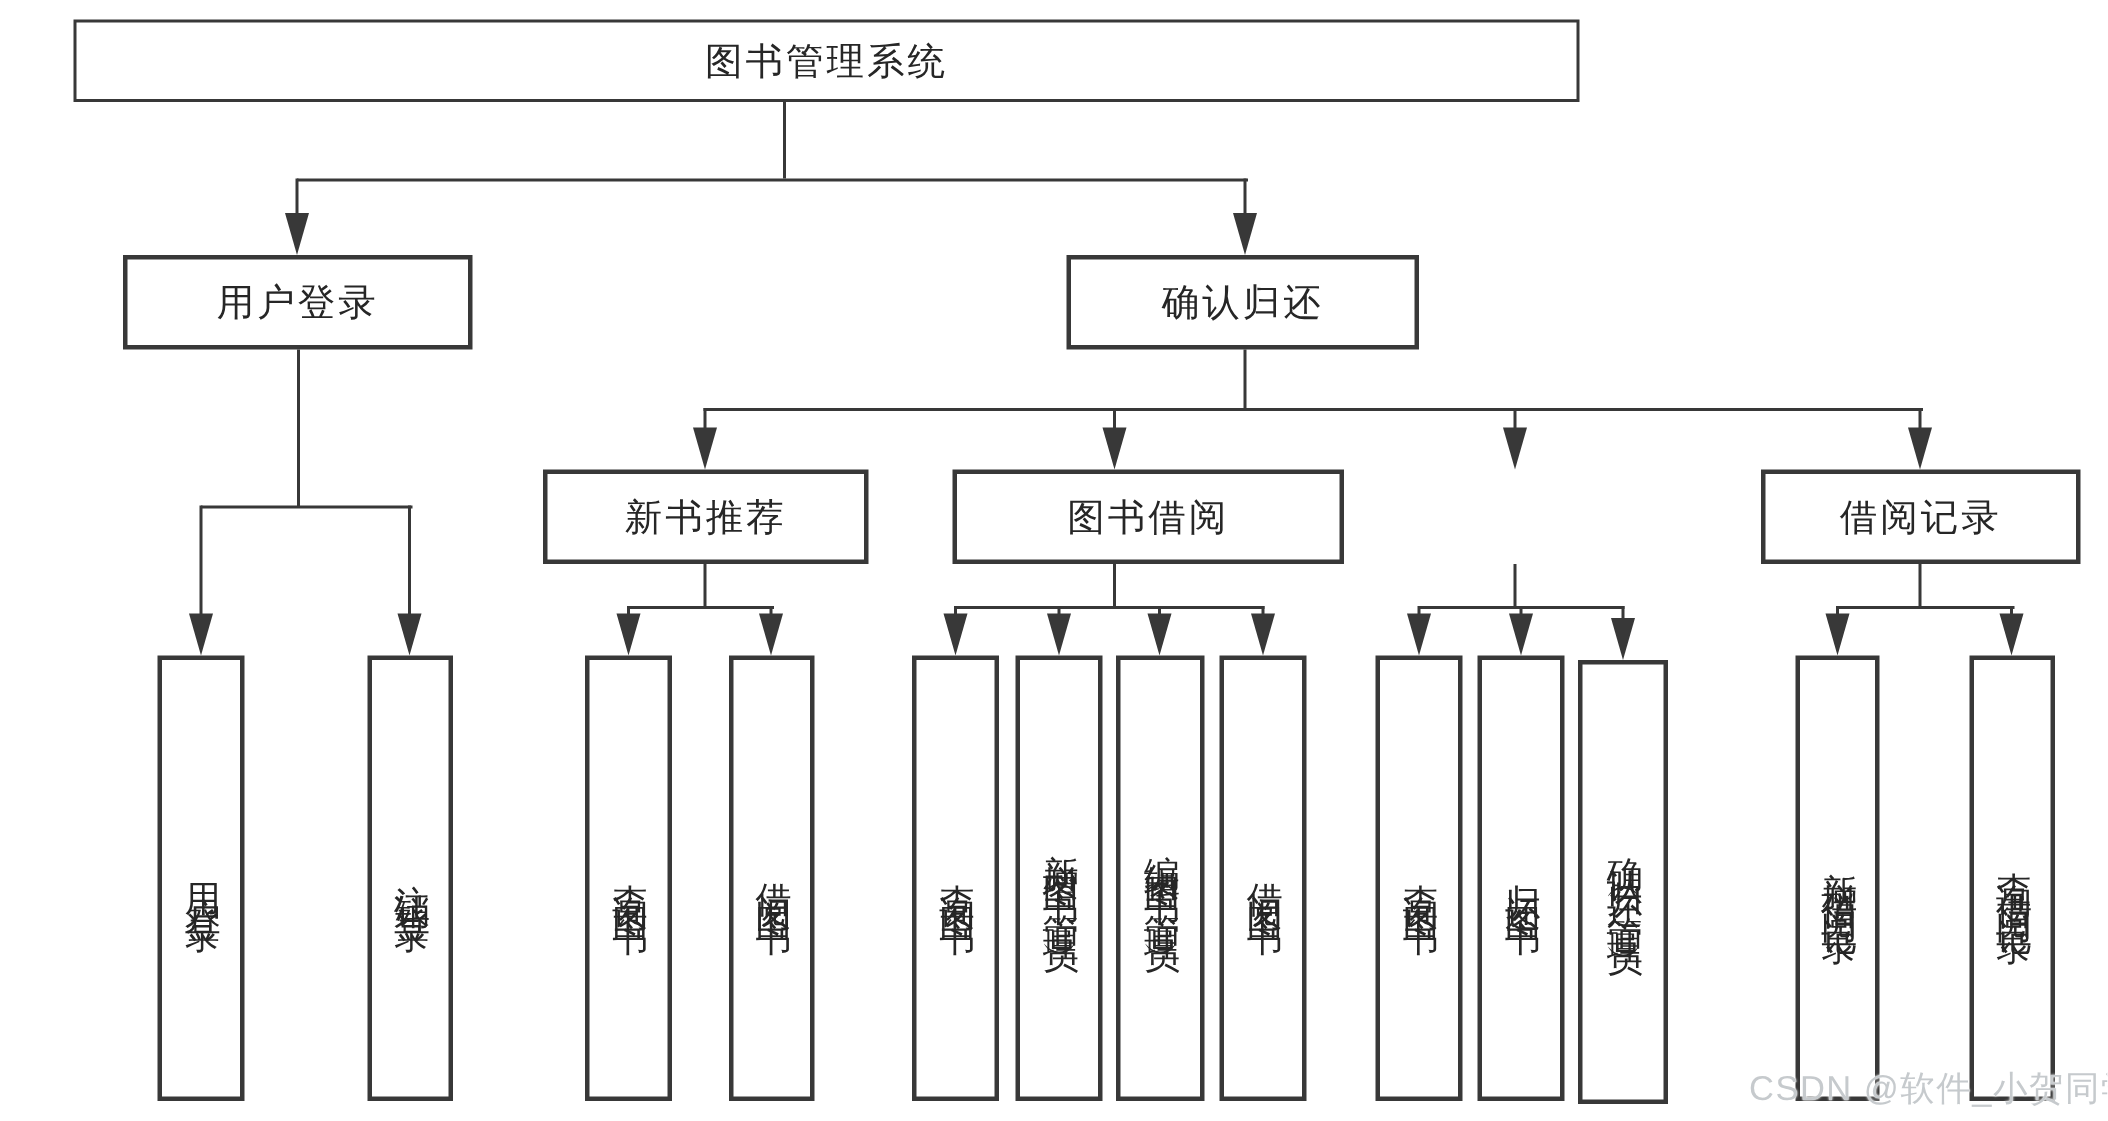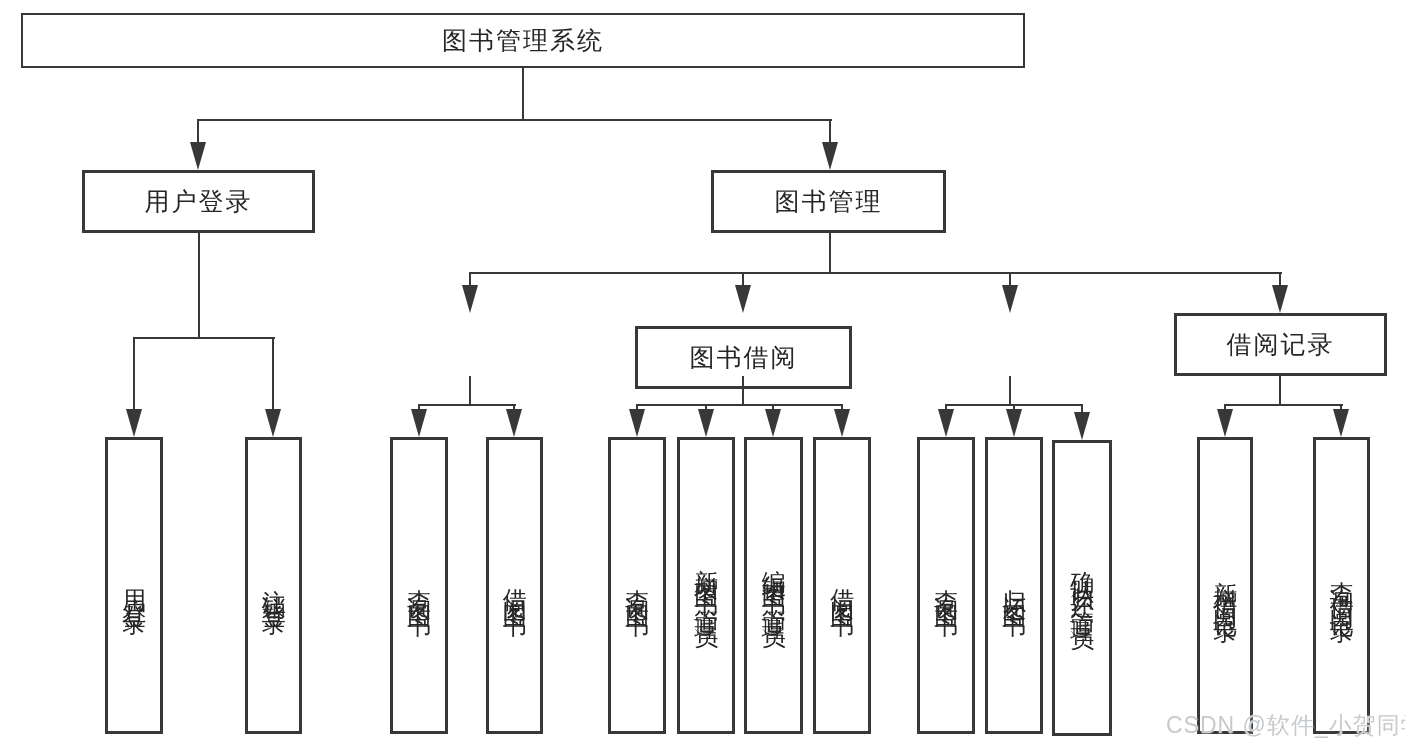--- a/index.html
+++ b/index.html
@@ -4,21 +4,21 @@
 <style>
   html,body{margin:0;padding:0;background:#ffffff;}
   #canvas{
     position:relative;width:1405px;height:747px;background:#ffffff;
     font-family:"Liberation Sans","DejaVu Sans",sans-serif;overflow:hidden;color:#222;
   }
   .box{
     position:absolute;box-sizing:border-box;background:#ffffff;
     border:3px solid #383838;display:flex;align-items:center;justify-content:center;
   }
-  .box.root{border-width:2px;}
+  .box.root{border-width:2px;margin-left:28px;}
   .hlabel{font-size:25px;letter-spacing:2px;white-space:nowrap;color:#262626;}
   .vlabel{
     writing-mode:vertical-rl;text-orientation:mixed;
     font-size:24px;letter-spacing:8px;line-height:1.1;white-space:nowrap;color:#262626;
   }
   .line{position:absolute;background:#383838;}
   .ahead{
     position:absolute;width:0;height:0;
     border-left:8px solid transparent;border-right:8px solid transparent;
     border-top:28px solid #383838;
@@ -35,24 +35,27 @@
 <div id="canvas">
 
   <div class="box root" style="left:21px;top:13px;width:1004px;height:55px">
     <span class="hlabel">图书管理系统</span>
   </div>
 
   <div class="box" style="left:82px;top:170px;width:233px;height:63px">
     <span class="hlabel">用户登录</span>
   </div>
   <div class="box" style="left:711px;top:170px;width:235px;height:63px">
-    <span class="hlabel">图书管理</span>
+    <span class="hlabel">确认归还</span>
   </div>
 
-  <div class="box" style="left:635px;top:326px;width:217px;height:63px">
+  <div class="box" style="left:362px;top:313px;width:217px;height:63px">
+    <span class="hlabel">新书推荐</span>
+  </div>
+  <div class="box" style="left:635px;top:313px;width:261px;height:63px">
     <span class="hlabel">图书借阅</span>
   </div>
   <div class="box" style="left:1174px;top:313px;width:213px;height:63px">
     <span class="hlabel">借阅记录</span>
   </div>
 
   <div class="box" style="left:105px;top:437px;width:58px;height:297px">
     <span class="vlabel">用户登录</span>
   </div>
   <div class="box" style="left:245px;top:437px;width:57px;height:297px">

